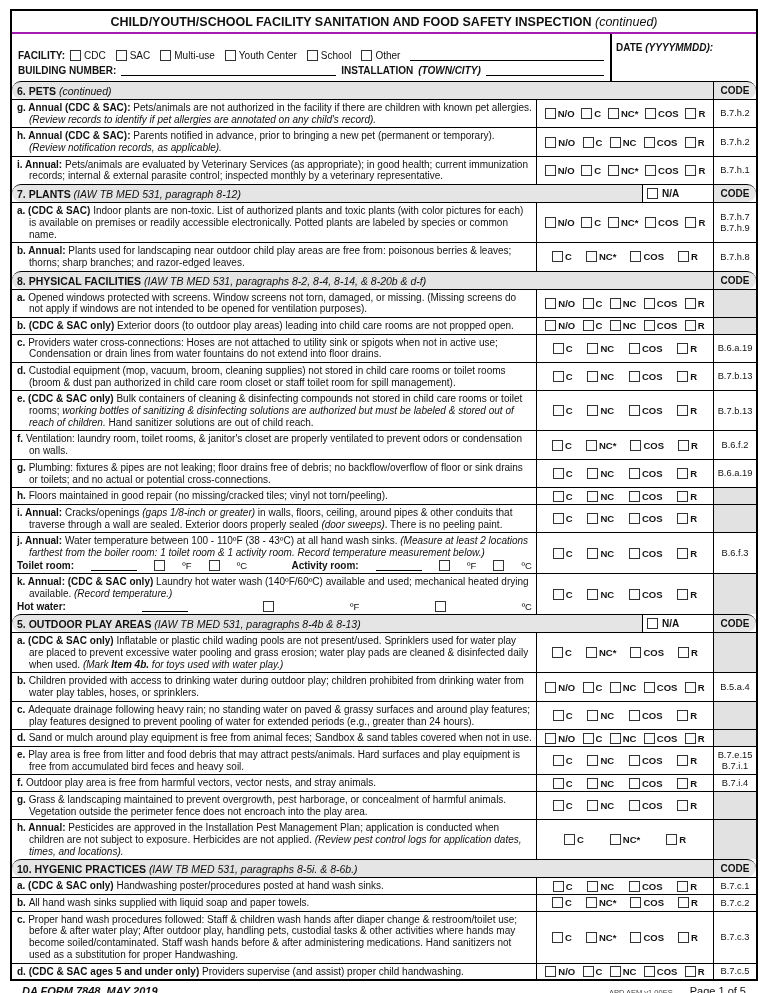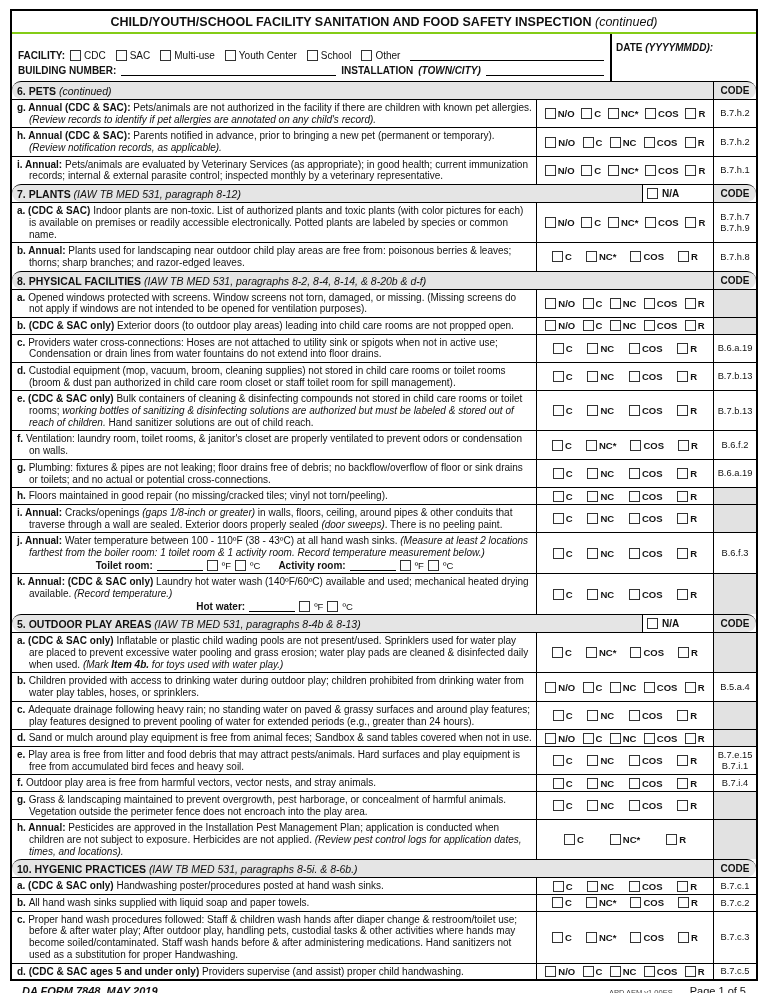--- a/index.html
+++ b/index.html
@@ -1,19 +1,19 @@
 <!DOCTYPE html>
 <html><head>
 <meta charset="utf-8">
 <style>
   html,body{margin:0;padding:0;background:#fff;}
   body{width:768px;height:993px;overflow:hidden;font-family:"Liberation Sans",sans-serif;color:#111;}
   .page{padding:9px 10px 0 10px;}
   .form{border:2px solid #000;}
-  .title-bar{border-bottom:2px solid #84cc16;text-align:center;padding:4px 2px 3px;font-size:12.5px;}
+  .title-bar{border-bottom:2px solid #a21caf;text-align:center;padding:4px 2px 3px;font-size:12.5px;}
   .title-bar .main{font-weight:bold;}
   .title-bar .cont{font-style:italic;}
   .hdr{display:flex;align-items:stretch;}
   .hdr-left{flex:1;min-width:0;}
   .hdr-right{width:136px;border-left:2px solid #000;font-size:10px;padding:8px 4px;}
   .hdr-right .b{font-weight:bold;}
   .fac-row{display:flex;align-items:center;gap:5px;padding:4px 6px 2px;font-size:10px;margin-top:12px;}
   .bld-row{display:flex;align-items:center;gap:5px;padding:2px 6px 5px;font-size:10px;}
   .lbl-b{font-weight:bold;white-space:nowrap;}
   .it{font-style:italic;}
@@ -31,21 +31,21 @@
   .row{display:flex;align-items:stretch;border-top:1px solid #000;font-size:10px;}
   .row-text{flex:1;min-width:0;padding:2px 4px 2px 5px;line-height:1.17;}
   .row-text p{margin:0;padding-left:12px;text-indent:-12px;}
   .row-text .b{font-weight:bold;}
   .row-text .i{font-style:italic;}
   .row-text .bi{font-weight:bold;font-style:italic;}
   .row-checks{width:174px;border-left:1px solid #000;display:flex;align-items:center;justify-content:space-evenly;padding:2px 1px;flex:none;}
   .opt{display:flex;align-items:center;gap:2px;font-weight:bold;font-size:9.5px;white-space:nowrap;}
   .row-code{width:42px;border-left:1px solid #000;display:flex;flex-direction:column;align-items:center;justify-content:center;font-size:9.3px;line-height:1.15;flex:none;text-align:center;}
   .row-code.empty{background:#e2e2e2;}
-  .temp-line{display:flex;align-items:center;gap:4px;justify-content:center;margin-top:1px;font-size:10px;flex-wrap:wrap;}
+  .temp-line{display:flex;align-items:center;gap:4px;justify-content:space-between;margin-top:1px;font-size:10px;flex-wrap:wrap;}
   .temp-line .tl{font-weight:bold;}
   .temp-line .unit{font-size:9.5px;}
   .footer{display:flex;justify-content:space-between;align-items:baseline;padding:4px 12px 0 12px;}
   .footer .fid{font-weight:bold;font-style:italic;font-size:11px;}
   .footer .right{display:flex;align-items:baseline;gap:17px;}
   .footer .apd{font-size:7.5px;color:#444;}
   .footer .pg{font-size:11px;}
 </style>
 </head>
 <body>

